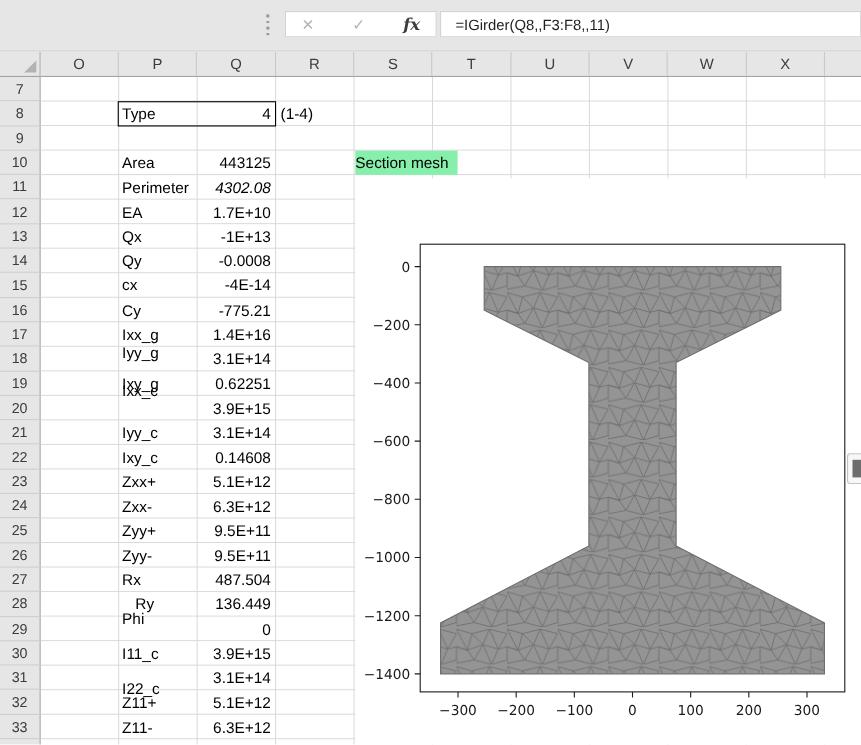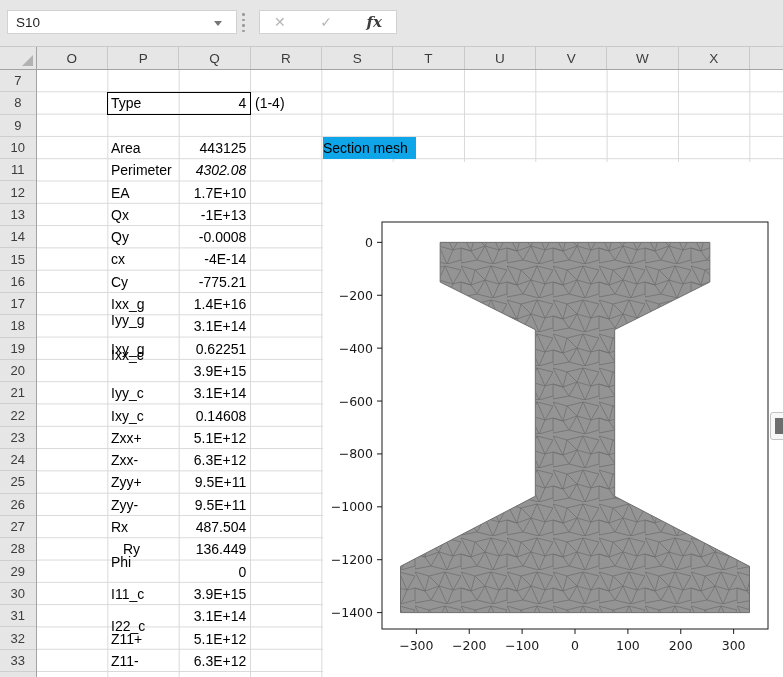--- a/index.html
+++ b/index.html
@@ -41,46 +41,45 @@
   .gridlines{position:absolute;left:36.7px;top:23px;right:0;bottom:0;
     background-image:
       linear-gradient(to right, transparent calc(100% - 1px), #d9d9d9 calc(100% - 1px)),
       linear-gradient(to bottom, transparent calc(100% - 1px), #d9d9d9 calc(100% - 1px));
     background-size:71.33px 22.3px;}
   .cell{position:absolute;height:22.3px;line-height:22.3px;font-size:14px;color:#000;
         white-space:nowrap;overflow:visible;}
   .cell.lab{left:111px;width:66px;text-align:left;}
   .cell.val{left:179.3px;width:67px;text-align:right;}
   .cell.note{left:255px;text-align:center;}
-  .cell.snote{left:323px;background:#0ea5e9;padding-right:8px;text-align:left;}
+  .cell.snote{left:323px;background:#86efac;padding-right:8px;text-align:left;}
   .type-box{position:absolute;left:106.5px;top:45px;width:144.5px;height:23px;
             border:1.5px solid #000;box-sizing:border-box;pointer-events:none;}
   .chart{position:absolute;left:323px;top:115px;width:460px;height:515px;background:#fff;}
   .scroll-handle{position:absolute;left:770px;top:412px;width:22px;height:28px;background:#f7f7f7;
                  border:1px solid #c4c4c4;border-radius:3px;box-sizing:border-box;}
   .scroll-handle i{position:absolute;left:4px;top:5px;width:12px;height:16px;background:#6d6d6d;}
 </style>
 </head>
 <body>
 
 <div class="topbar">
-  <div class="whitebox name-box">
-    <span class="val">S10</span>
-    <span class="nb-arrow"></span>
-  </div>
   <div class="dots">
       <i></i>
       <i></i>
       <i></i>
       <i></i>
     </div>
   <div class="whitebox fx-group">
     <span class="fx-cancel">✕</span>
     <span class="fx-enter">✓</span>
     <span class="fx-label">fx</span>
+  </div>
+  <div class="whitebox formula-input">
+    <span>=IGirder(Q8,,F3:F8,,11)</span>
   </div>
 </div>
 
 <div class="sheet">
   <div class="corner">
     <i class="tri"></i>
   </div>
   <div class="col-headers" id="colHeaders">
       <div class="col-h">O</div>
       <div class="col-h">P</div>

